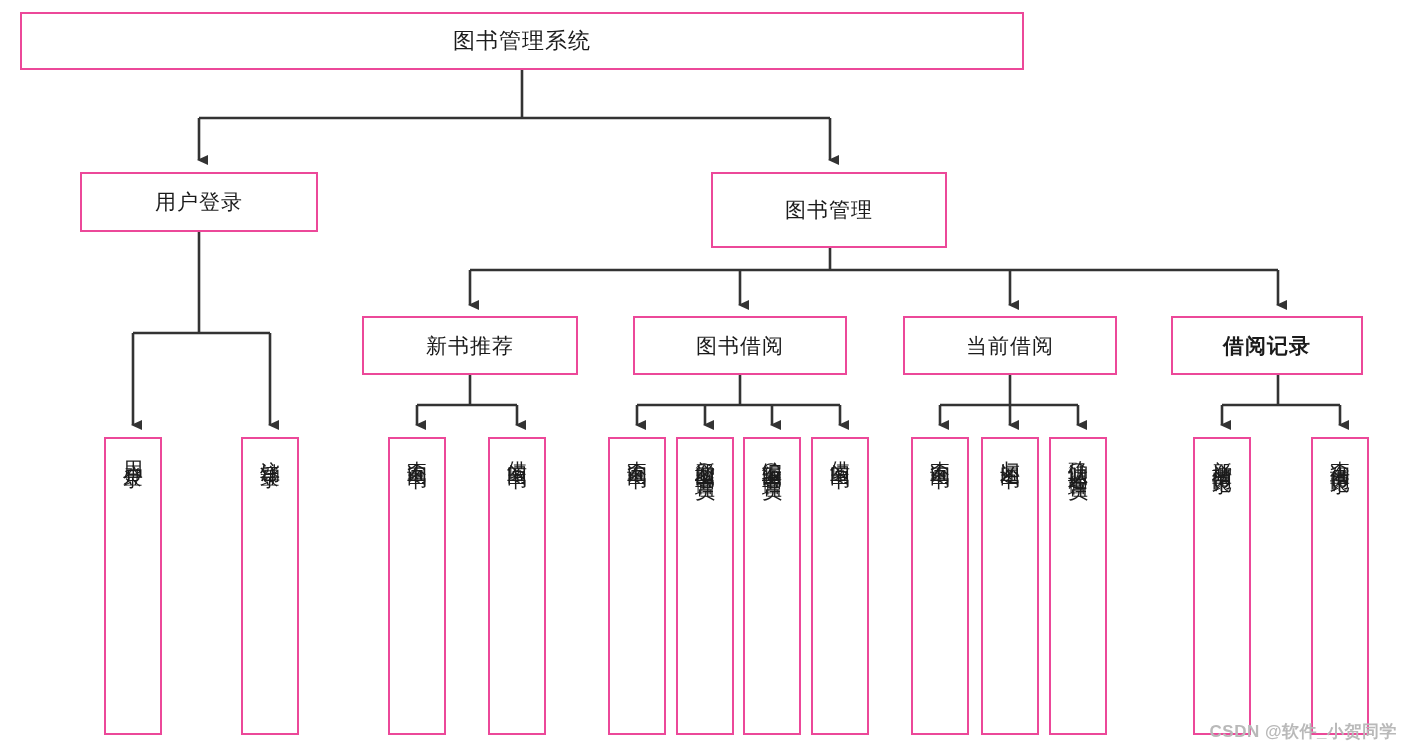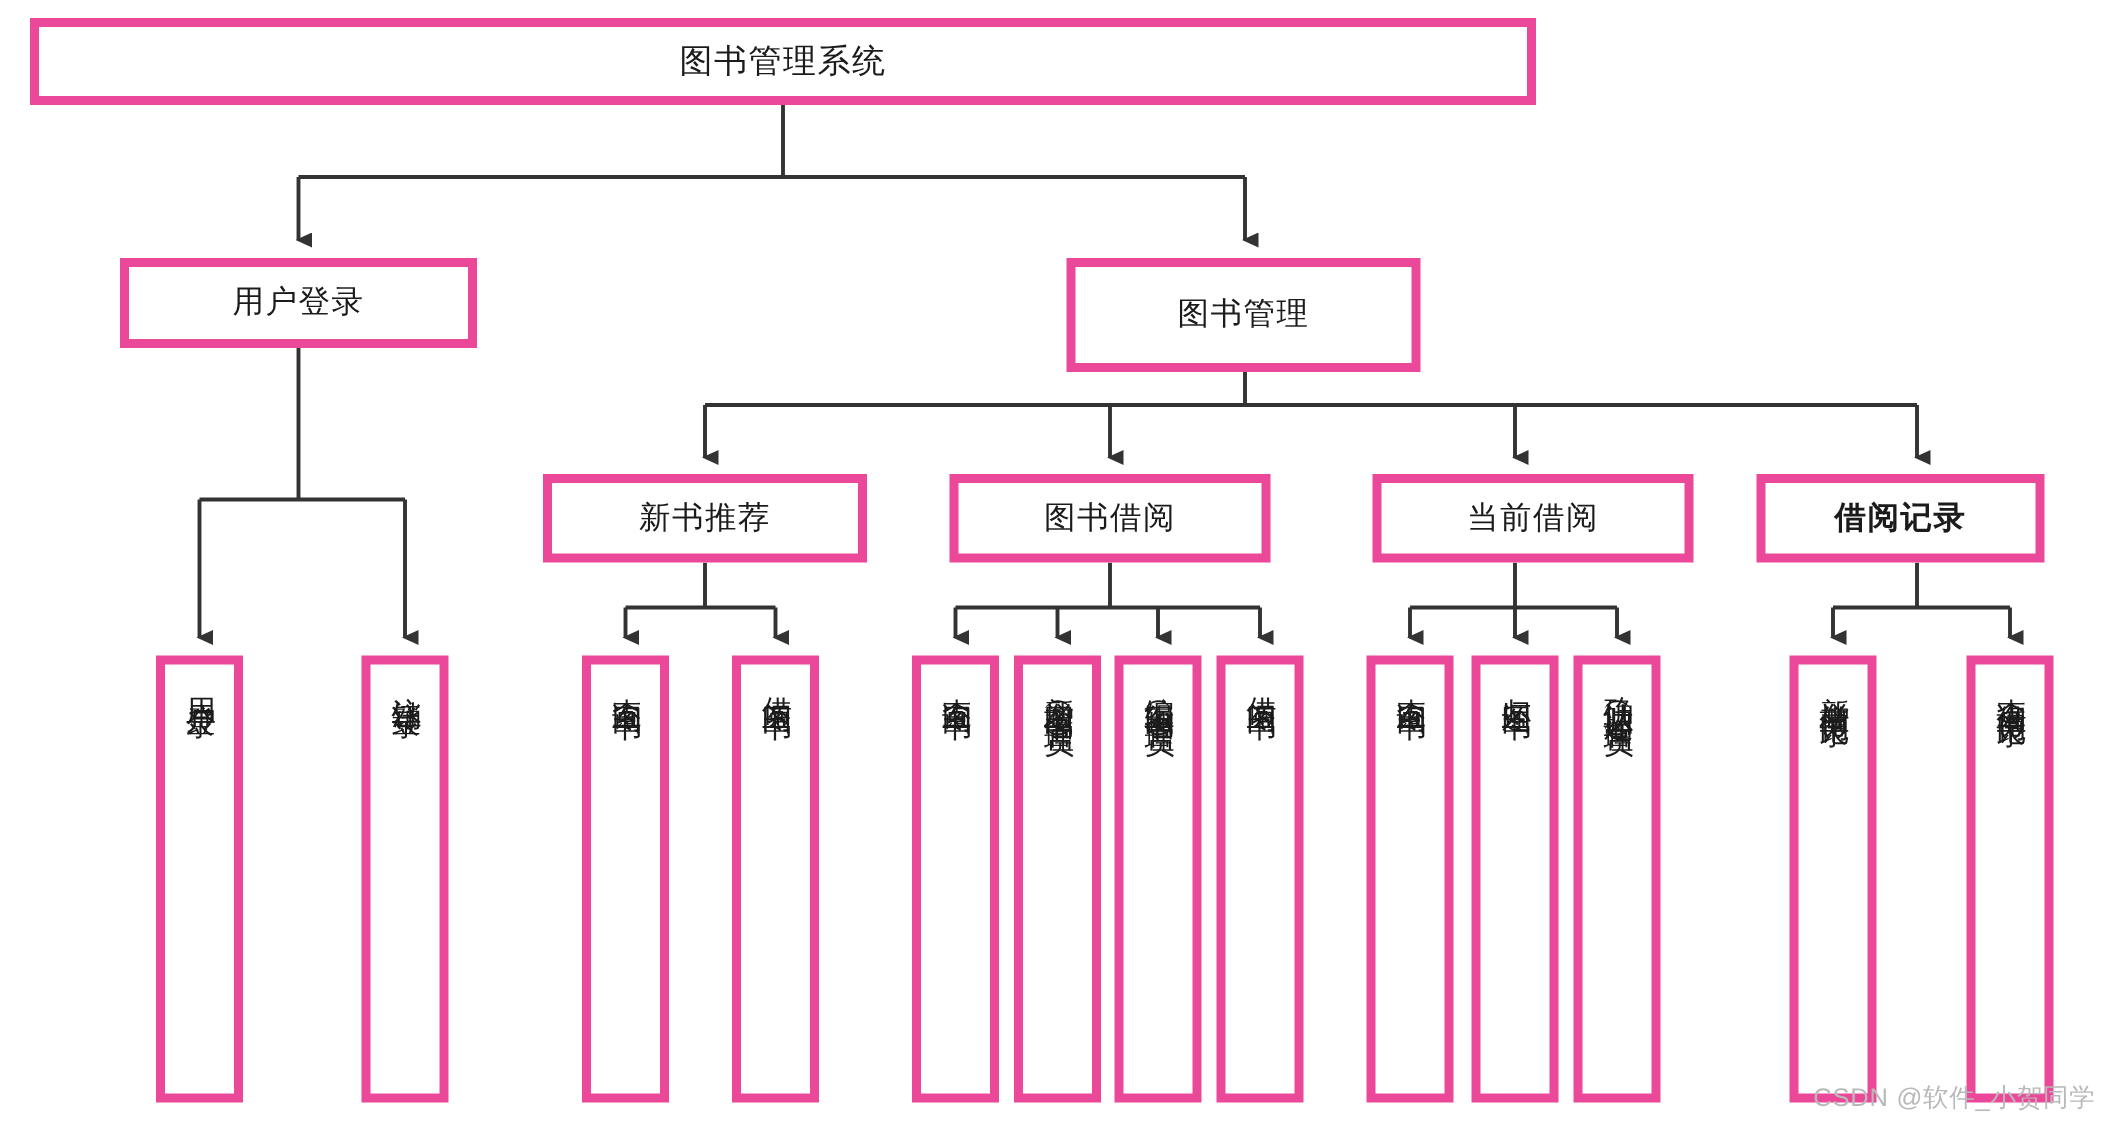--- a/index.html
+++ b/index.html
@@ -23,21 +23,21 @@
     left: 0;
     top: 0;
     width: 1405px;
     height: 747px;
     pointer-events: none;
   }
   .node {
     position: absolute;
     box-sizing: border-box;
     background: #ffffff;
-    border: 6px solid #ec4899;
+    border: 2px solid #ec4899;
     display: flex;
     align-items: center;
     justify-content: center;
     color: #1b1b1b;
   }
   .node.h {
     font-size: 21px;
     letter-spacing: 1px;
     line-height: 1.2;
   }
@@ -61,20 +61,21 @@
   }
   .watermark {
     position: absolute;
     right: 8px;
     bottom: 4px;
     font-size: 17px;
     color: #b9b9b9;
     letter-spacing: 0.5px;
     user-select: none;
     white-space: nowrap;
+    font-weight: bold;
   }
 </style>
 </head>
 <body>
 
 <div id="canvas">
 
   <svg id="edges" viewBox="0 0 1405 747">
     <defs>
       <marker id="arw" markerWidth="12" markerHeight="12" refX="5" refY="9" orient="auto" markerUnits="userSpaceOnUse">
@@ -139,21 +140,21 @@
   </div>
 
   <div class="node h" style="left:633px; top:316px; width:214px; height:59px;">
     <span>图书借阅</span>
   </div>
 
   <div class="node h" style="left:362px; top:316px; width:216px; height:59px;">
     <span>新书推荐</span>
   </div>
 
-  <div class="node h" style="left:903px; top:316px; width:214px; height:59px;margin-left:12px;">
+  <div class="node h" style="left:903px; top:316px; width:214px; height:59px;">
     <span>当前借阅</span>
   </div>
 
   <div class="node h" style="left:1171px; top:316px; width:192px; height:59px;font-weight:bold;">
     <span>借阅记录</span>
   </div>
 
   <div class="node v" style="left:104px; top:437px; width:58px; height:298px;">
     <span class="vtext">用户登录</span>
   </div>

